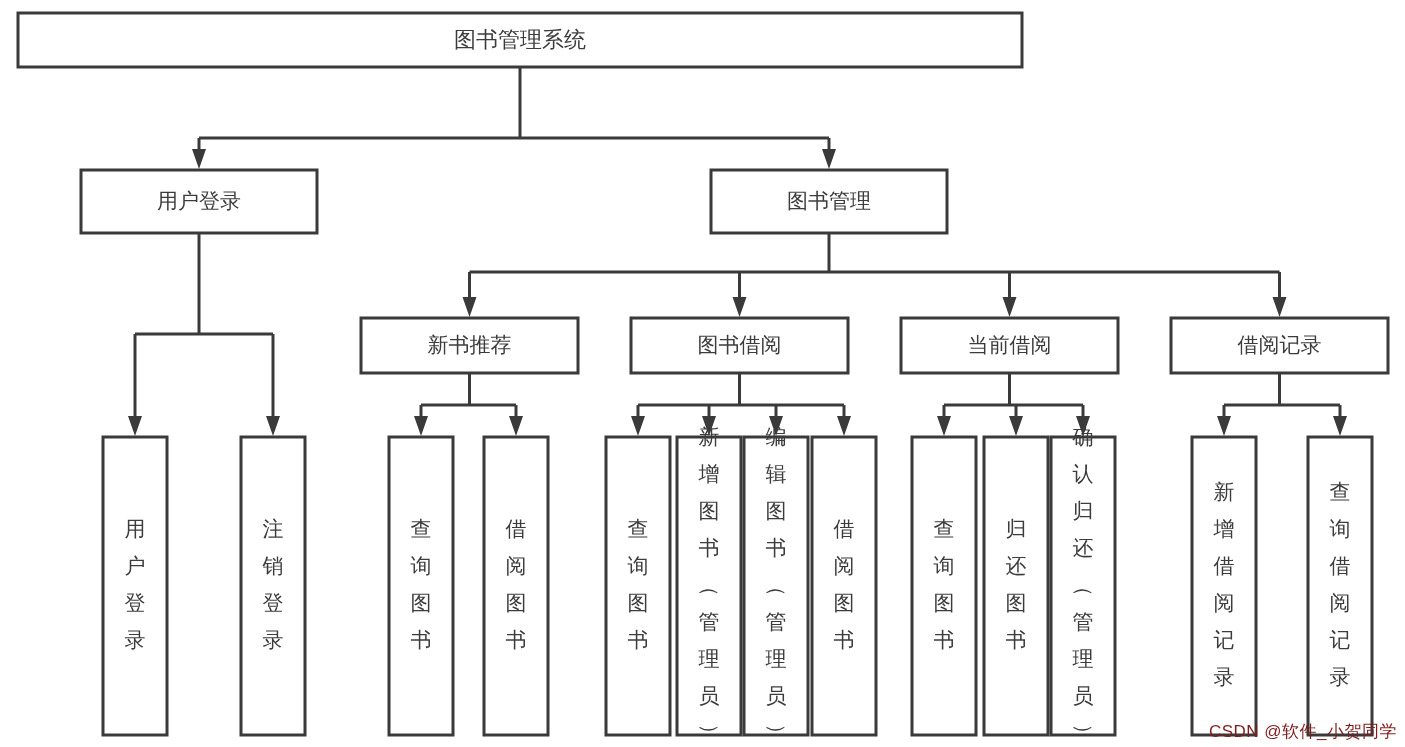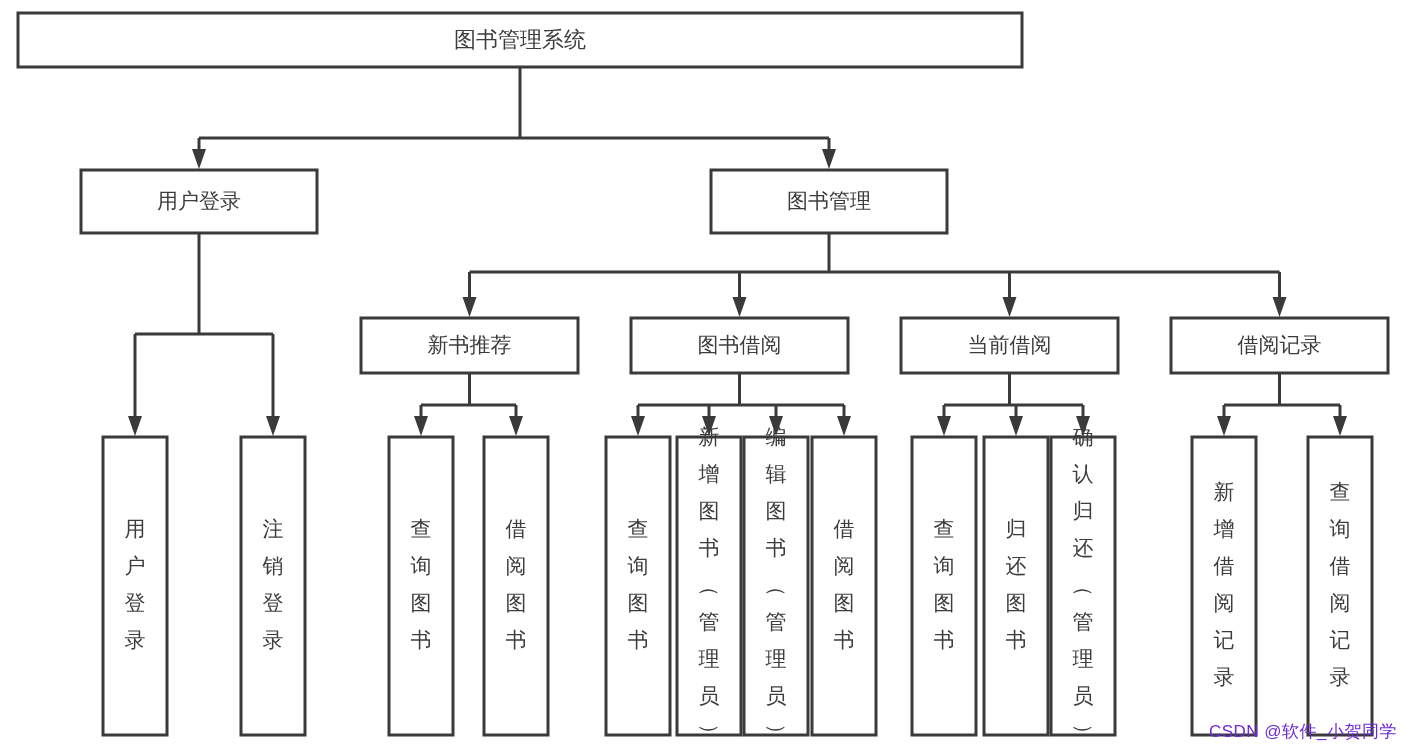--- a/index.html
+++ b/index.html
@@ -22,21 +22,21 @@
   }
   .label-h{font-size:21px;}
   .label-root{font-size:22px;}
   .label-v{font-size:21px;text-anchor:middle;}
 
   .watermark{
     position:absolute;
     right:8px;bottom:4px;
     font-family:"Liberation Sans","DejaVu Sans",sans-serif;
     font-size:17px;
-    color:#6d28d9;
+    color:#7f1d1d;
     white-space:nowrap;
     letter-spacing:0.5px;
     user-select:none;
   }
 </style>
 </head>
 <body>
 
 <div id="stage">
 

